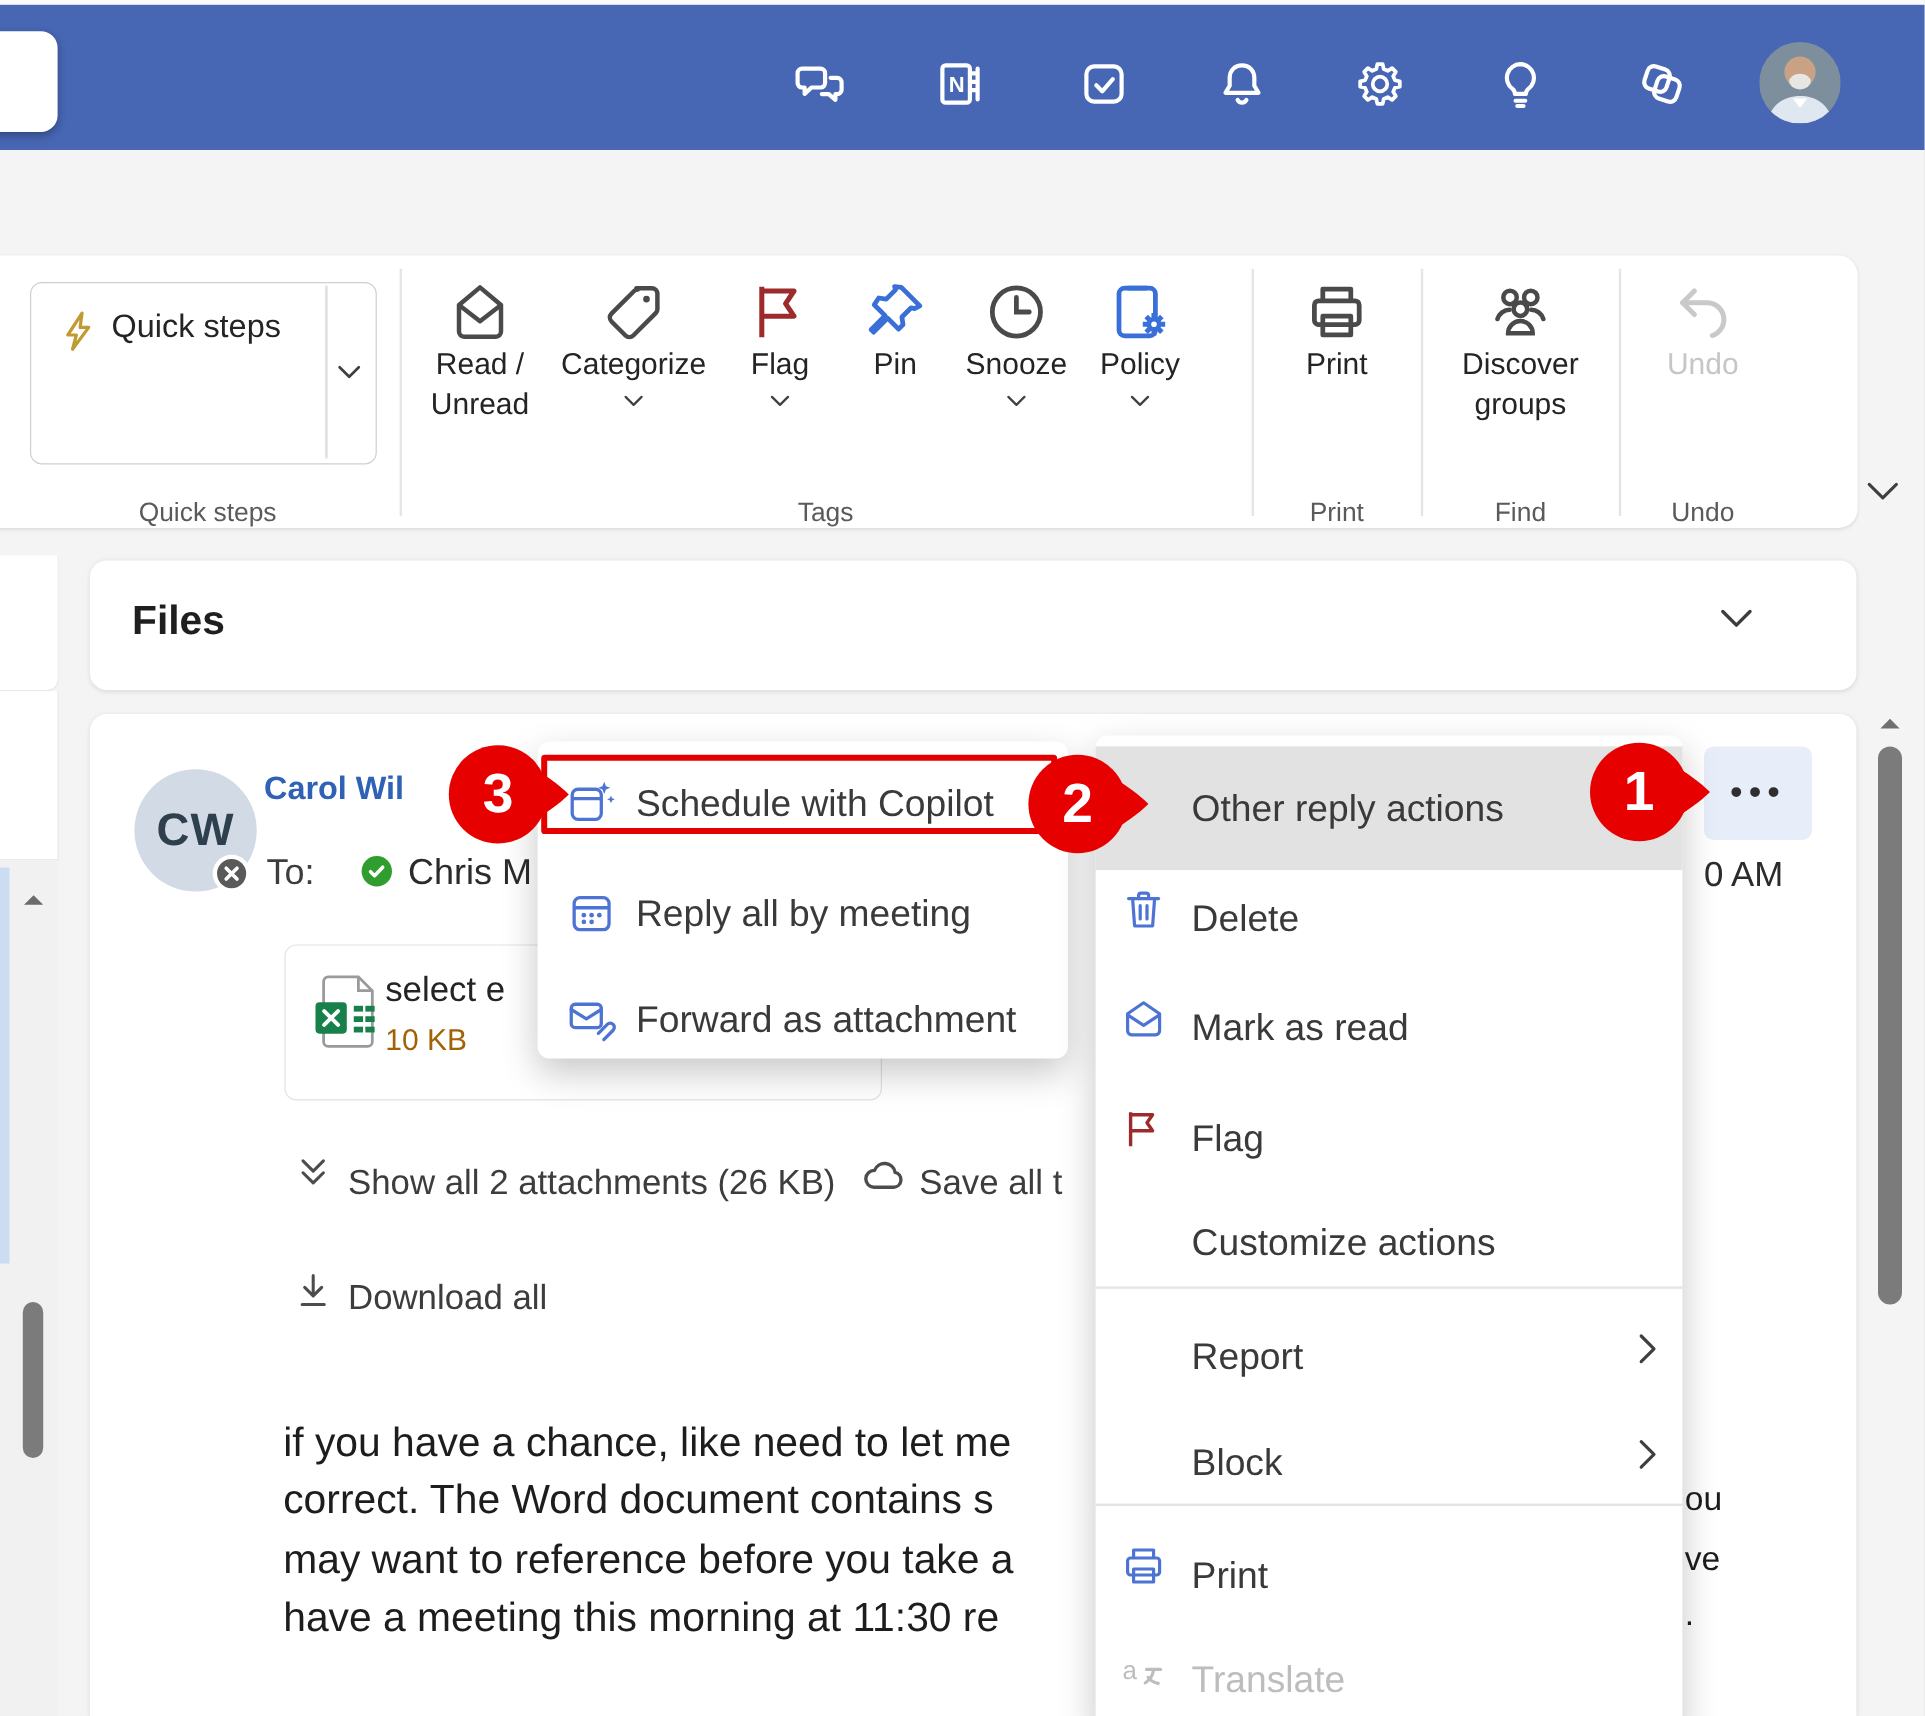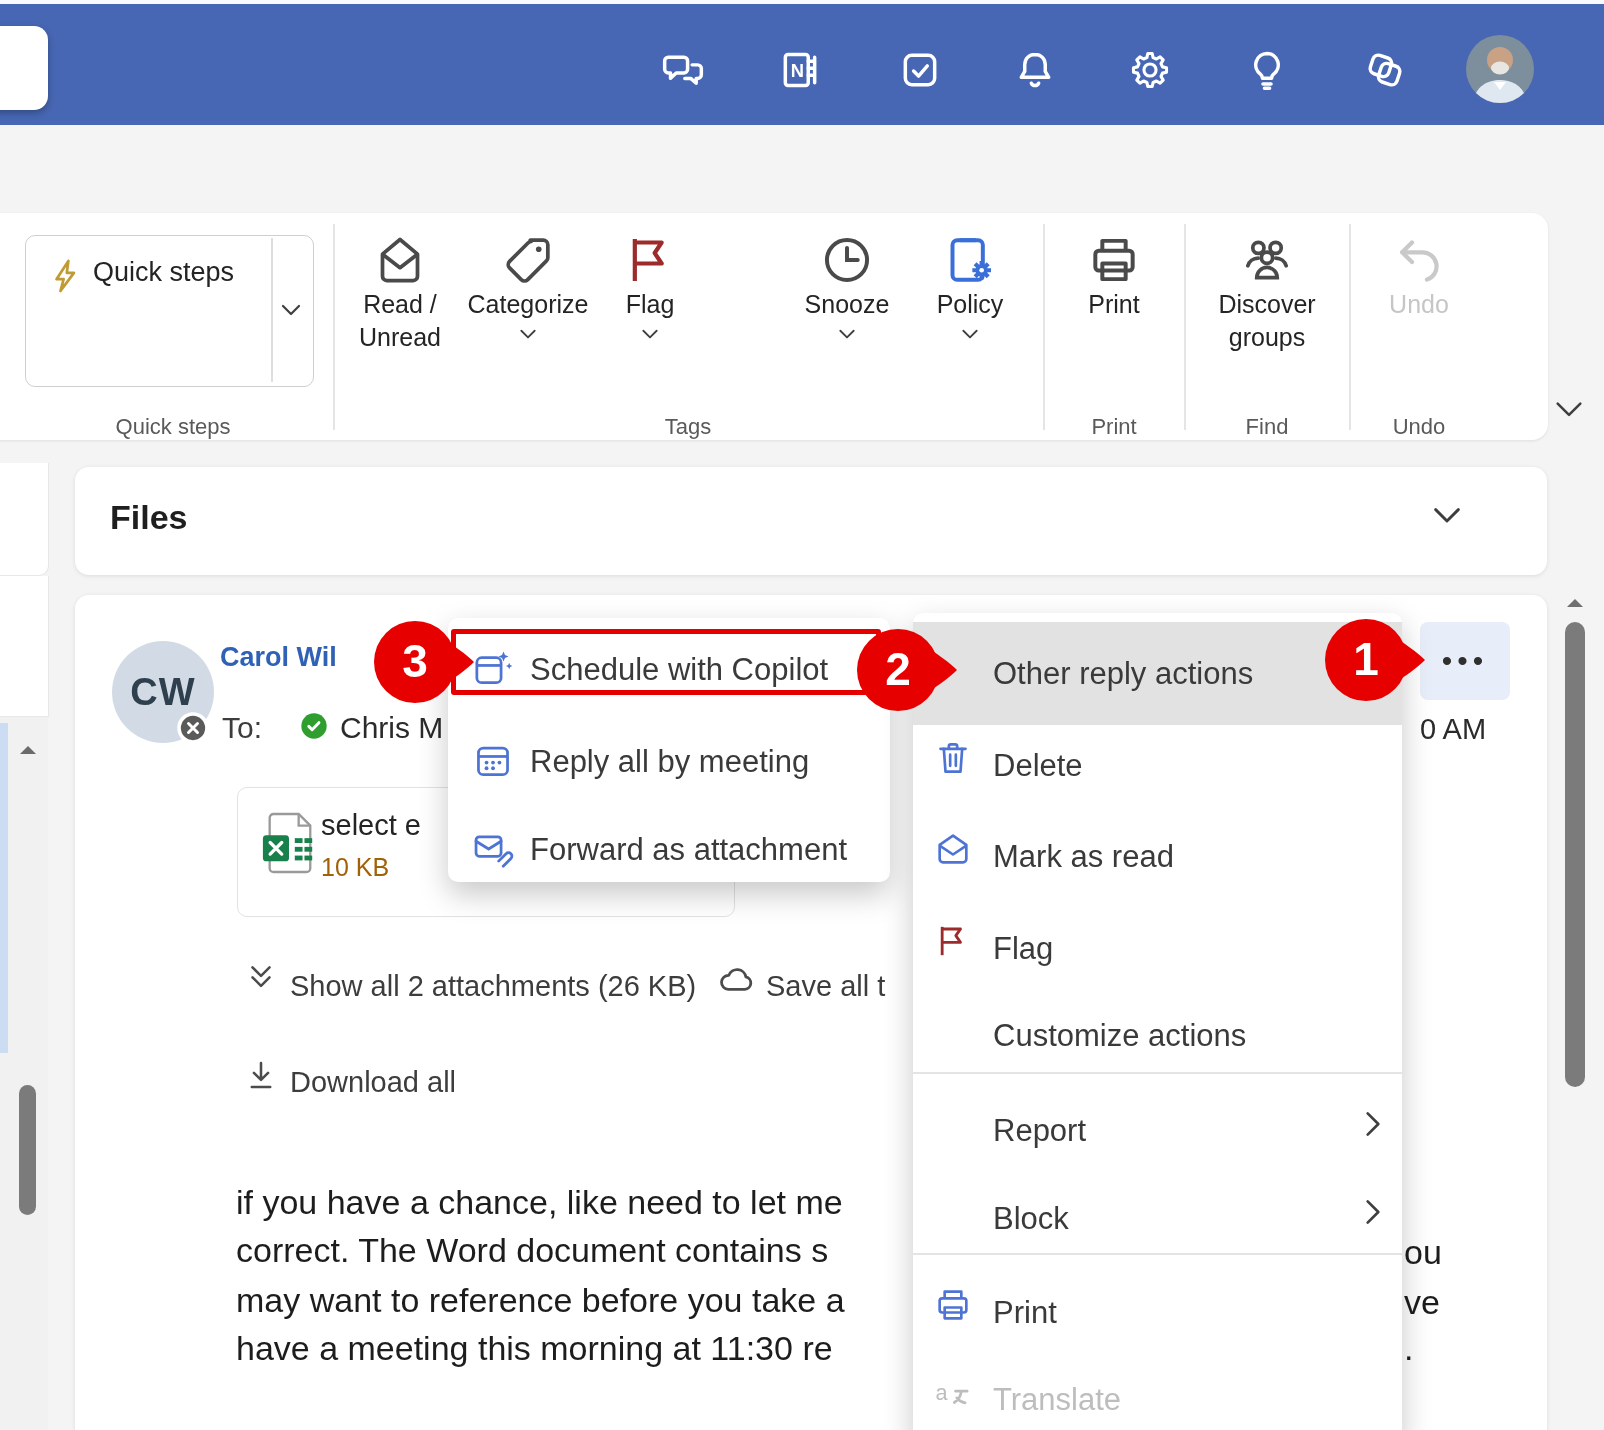--- a/index.html
+++ b/index.html
@@ -52,21 +52,21 @@
   .timefrag{left:1420px;top:713px;font-size:29px;color:#2b2b2b;}
   .morebtn{left:1420px;top:622px;width:90px;height:78px;background:#e7edf9;border-radius:8px;
            display:flex;align-items:center;justify-content:center;font-size:30px;letter-spacing:5px;color:#2f2f2f;}
 
   .attach{left:237px;top:787px;width:496px;height:128px;background:#fff;border:1.5px solid #e2e2e2;border-radius:10px;}
   .aname{left:321px;top:809px;font-size:29px;color:#242424;}
   .asize{left:321px;top:853px;font-size:25px;color:#a16207;}
 
   .rowtext{font-size:29px;color:#3d3d3d;}
   .bline{left:236px;font-size:34px;color:#1d1d1d;white-space:pre;}
-  .bfrag{left:1404px;font-size:34px;color:#1d1d1d;}
+  .bfrag{left:1404px;font-size:28px;color:#1d1d1d;}
 
   
   .ctxmenu{left:913px;top:613px;width:489px;height:830px;background:#fff;border-radius:10px;
            box-shadow:0 12px 30px rgba(0,0,0,.22);z-index:5;}
   .mrow{position:absolute;left:0;width:100%;height:103px;display:flex;align-items:center;}
   .mhl{background:#e2e2e2;}
   .mico{position:absolute;left:20px;top:24px;width:40px;height:40px;}
   .mlab{margin-left:80px;font-size:31px;color:#3a3a3a;white-space:nowrap;}
   .msep{position:absolute;left:0;width:100%;height:1.5px;background:#e4e4e4;}
   .mchevr{position:absolute;right:16px;top:29px;width:26px;height:32px;}
@@ -178,33 +178,39 @@
     <svg class="ric" viewBox="0 0 24 24" fill="none" stroke="#9d2b2b" stroke-width="1.8" stroke-linejoin="round">
       <path d="M5.5 3v18"></path>
         <path d="M5.5 4.5H17l-3 4.5 3 4.5H5.5"></path>
     </svg>
     <div class="rlab">Flag</div>
     <svg class="rchev" viewBox="0 0 24 14" fill="none" stroke="#3f3f3f" stroke-width="2.2" stroke-linecap="round" stroke-linejoin="round">
         <path d="M4 2.5l8 8 8-8"></path>
       </svg>
   </div>
 
+  <div class="abs ritem" style="left:680px">
+    <svg class="ric" viewBox="0 0 24 24" fill="none" stroke="#3a6fd8" stroke-width="1.7" stroke-linejoin="round">
+      <path d="M14.2 3.2l6.6 6.6-1.9 1-1.2-.3-3.3 3.3.4 2.7-1.6 1.6-3.9-3.9-5 5-.9-.9 5-5-3.9-3.9L6.1 7l2.7.4 3.3-3.3-.3-1.2z"></path>
+    </svg>
+    <div class="rlab">Pin</div>
+  </div>
 
   <div class="abs ritem" style="left:781px">
     <svg class="ric" viewBox="0 0 24 24" fill="none" stroke="#4a4a4a" stroke-width="1.7" stroke-linecap="round">
       <circle cx="12" cy="12" r="8.6"></circle>
         <path d="M12 6.8V12h4.6"></path>
     </svg>
     <div class="rlab">Snooze</div>
     <svg class="rchev" viewBox="0 0 24 14" fill="none" stroke="#3f3f3f" stroke-width="2.2" stroke-linecap="round" stroke-linejoin="round">
         <path d="M4 2.5l8 8 8-8"></path>
       </svg>
   </div>
 
-  <div class="abs ritem" style="left:904px">
+  <div class="abs ritem" style="left:884px">
     <svg class="ric" viewBox="0 0 24 24" fill="none" stroke="#3a6fd8" stroke-width="1.7" stroke-linejoin="round">
       <rect x="4.5" y="3.5" width="13" height="17" rx="2"></rect>
       <path d="M7.5 3.5h7"></path>
       <g stroke="#3a6fd8" stroke-width="1.8">
         <path d="M17 12.4v8M13 16.4h8M14.2 13.6l5.6 5.6M19.8 13.6l-5.6 5.6"></path>
       </g>
       <circle cx="17" cy="16.4" r="2.6" fill="#3a6fd8" stroke="none"></circle>
       <circle cx="17" cy="16.4" r="1" fill="#fff" stroke="none"></circle>
     </svg>
     <div class="rlab">Policy</div>

